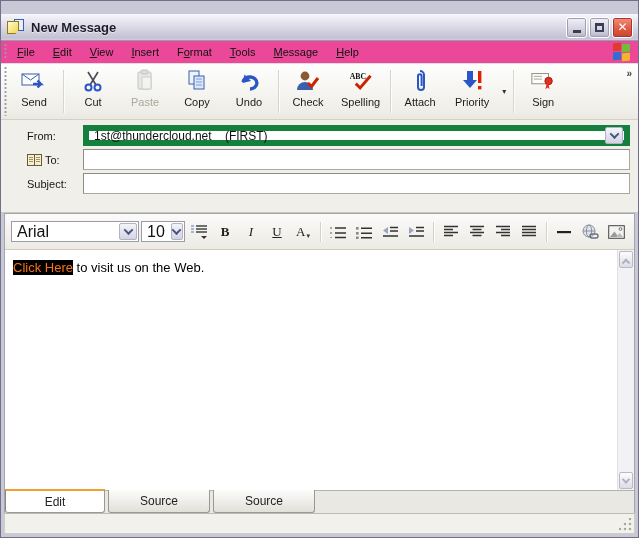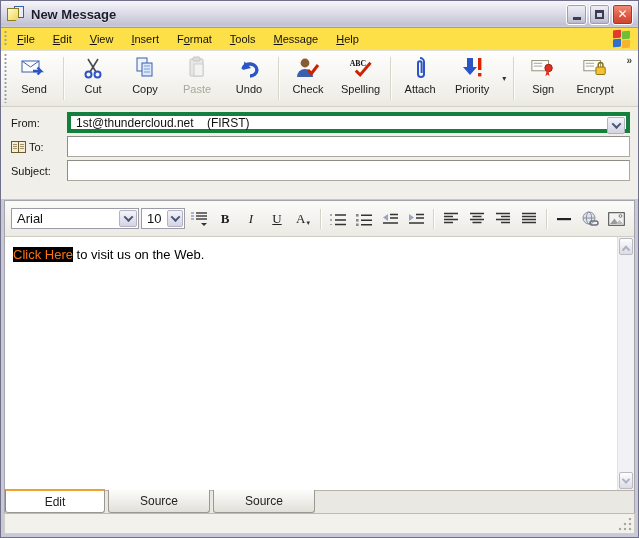--- a/index.html
+++ b/index.html
@@ -5,41 +5,41 @@
   * { margin:0; padding:0; box-sizing:border-box; }
   html,body { width:639px; height:538px; font-family:"Liberation Sans","DejaVu Sans",sans-serif; }
   body { background:#8f8fa0; }
 
   .window { width:639px; height:538px; display:flex; flex-direction:column;
     border:1px solid #70708a; background:#c9c8d6; }
 
   
   .titlebar { height:27px; flex:none; display:flex; align-items:center; padding:0 5px 0 6px;
     background:linear-gradient(#f7f6fb, #dddce8 45%, #c3c2d3 92%, #cfcedd);
-    border-bottom:1px solid #9b9aae; }
+    border-bottom:1px solid #9b9aae;margin-top:13px; }
   .title-icon { width:18px; height:16px; position:relative; flex:none; }
   .title-icon .back { position:absolute; left:7px; top:0; width:10px; height:12px;
     background:#e8effa; border:1px solid #3a5fae; }
   .title-icon .note { position:absolute; left:0; top:2px; width:12px; height:13px;
     background:linear-gradient(135deg,#fffbd0, #f3d64a); border:1px solid #8a7a20;
     clip-path:polygon(0 0,100% 0,100% 70%,70% 100%,0 100%); }
   .title-text { font-size:13px; font-weight:bold; color:#1c1c2c; margin-left:6px; flex:1;
     text-shadow:0 1px 0 rgba(255,255,255,.5); }
   .winbtns { display:flex; gap:2px; }
   .winbtn { width:21px; height:21px; border-radius:3px; border:1px solid #fff;
     background:linear-gradient(#f2f1f8,#c8c7d8 80%,#b2b1c4);
     box-shadow:inset 0 0 0 1px #9e9db2; display:flex; align-items:center; justify-content:center;
     font-size:11px; color:#3c3c52; font-weight:bold; line-height:1; }
   .winbtn.close { background:linear-gradient(#f0907c,#dd5740 60%,#c9442e); color:#fff;
     box-shadow:inset 0 0 0 1px #a33; font-size:12px; }
   .glyph-min { width:8px; height:3px; background:#3c3c52; margin-top:9px; }
   .glyph-max { width:9px; height:9px; border:2px solid #3c3c52; border-top-width:3px; }
 
   
-  .menubar { height:23px; flex:none; display:flex; align-items:center; background:#fde047;
+  .menubar { height:23px; flex:none; display:flex; align-items:center; background:#ec4899;
     border-bottom:1px solid #dededa; padding-right:4px; }
   .grip { width:7px; align-self:stretch; flex:none;
     background:radial-gradient(circle at 2.5px 50%, #9a99a8 1px, transparent 1.2px);
     background-size:7px 4px; background-repeat:repeat-y; background-position:2px 3px; margin:3px 0; }
   .menu-item { font-size:11px; color:#111; padding:3px 9px; }
   .menu-item u { text-decoration:underline; }
   .menubar .spacer { flex:1; }
   .winlogo { width:20px; height:20px; position:relative; flex:none; margin-right:2px; }
   .winlogo i { position:absolute; width:8px; height:8px; border-radius:1px; transform:skewY(-6deg); }
   .wl-r { left:1px; top:1px;  background:#e23a2e; }
@@ -54,44 +54,44 @@
     justify-content:flex-start; gap:2px; }
   .tbtn .ticon { width:26px; height:26px; display:flex; align-items:center; justify-content:center; }
   .tbtn .tlabel { font-size:11px; color:#1c1c1c; white-space:nowrap; }
   .tbtn.disabled .tlabel { color:#aca899; }
   .tbtn.disabled .ticon { filter:grayscale(1) opacity(.55); }
   .tsep { width:1px; background:#d8d6ca; margin:6px 3px; box-shadow:1px 0 0 #fcfcfa; }
   .drop-arrow { align-self:center; font-size:8px; color:#333; padding:0 4px; }
   .overflow-chevron { position:absolute; right:6px; top:4px; font-size:10px; font-weight:bold; color:#444; }
 
   
-  .headerpane { flex:none; background:#f0efe9; padding:5px 8px 6px 10px; border-bottom:1px solid #c9c8bd; }
+  .headerpane { flex:none; background:#f0efe9; padding:5px 8px 6px 26px; border-bottom:1px solid #c9c8bd; }
   .hrow { display:flex; align-items:center; height:21px; margin-bottom:3px; }
   .hlabel { width:56px; flex:none; font-size:11px; color:#151515; display:flex; align-items:center; gap:3px; }
   .hlabel .txt { white-space:nowrap; }
   .book-icon { width:15px; height:12px; flex:none; }
   .field { flex:1; height:21px; border:1px solid #aba8a0; border-top-color:#8e8d85; border-left-color:#8e8d85;
     background:#fff; font-size:12px; color:#111; padding:0 4px; font-family:"Liberation Sans",sans-serif; outline:none; }
-  .combo { flex:1; height:21px; border:4px solid #15803d; background:#fff; display:flex; }
+  .combo { flex:1; height:21px; border:6px solid #15803d; background:#fff; display:flex; align-items:center; }
   .combo .ctext { flex:1; font-size:12px; color:#111; padding:0 5px; white-space:pre; }
   .combo-btn { width:18px; height:17px; margin:1px; border:1px solid #b3b2c2; border-radius:2px;
     background:linear-gradient(#f4f4fa,#d4d3e2); display:flex; align-items:center; justify-content:center; }
   .chev { width:7px; height:7px; border-right:2px solid #47577a; border-bottom:2px solid #47577a;
     transform:rotate(45deg) translate(-1px,-1px); }
 
   
   .lower { flex:1; display:flex; flex-direction:column; margin:0 3px; border:1px solid #a5a4ad;
     border-bottom:none; background:#fff; min-height:0; }
 
   
   .fmtbar { height:36px; flex:none; display:flex; align-items:center; gap:2px; padding:0 4px 0 6px;
     background:linear-gradient(#fbfbfa,#eceae3); border-bottom:1px solid #cfcdc1; }
   .fcombo { height:21px; border:1px solid #9c9ba8; background:#fff; display:flex; align-items:center; }
   .fcombo.font { width:128px; } .fcombo.size { width:44px; }
-  .fcombo .ctext { flex:1; font-size:13px; padding:0 5px; color:#111; }
+  .fcombo .ctext { flex:1; font-size:16px; padding:0 5px; color:#111; }
   .fbtn { width:24px; height:23px; display:flex; align-items:center; justify-content:center; flex:none; }
   .fsep { width:1px; height:20px; background:#d5d3c7; box-shadow:1px 0 0 #fff; margin:0 3px; flex:none; }
   .bold { font-weight:bold; font-size:13px; font-family:"Liberation Serif",serif; color:#222; }
   .italic { font-style:italic; font-size:13px; font-family:"Liberation Serif",serif; color:#222; }
   .underl { text-decoration:underline; font-size:13px; font-family:"Liberation Serif",serif; color:#222; }
   .fontcol { font-size:13px; font-family:"Liberation Serif",serif; color:#222; position:relative; }
   .mini-arrow { font-size:7px; color:#333; margin-left:1px; align-self:flex-end; padding-bottom:3px; }
 
   
   .editor-wrap { flex:1; display:flex; min-height:0; }
@@ -189,40 +189,40 @@
       <div class="ticon">
         <svg width="22" height="22" viewBox="0 0 22 22">
           <path d="M6 2 L14 15 M16 2 L8 15" stroke="#4a4a55" stroke-width="1.6" fill="none"></path>
           <circle cx="6.5" cy="17.5" r="3" fill="none" stroke="#2b55c7" stroke-width="2"></circle>
           <circle cx="15.5" cy="17.5" r="3" fill="none" stroke="#2b55c7" stroke-width="2"></circle>
         </svg>
       </div>
       <div class="tlabel">Cut</div>
     </div>
 
+    <div class="tbtn disabled">
+      <div class="ticon">
+        <svg width="24" height="24" viewBox="0 0 24 24">
+          <rect x="5" y="3" width="13" height="17" rx="1" fill="#d9d9d9" stroke="#9a9a9a"></rect>
+          <rect x="8" y="1" width="7" height="4" rx="1" fill="#c3c3c3" stroke="#9a9a9a"></rect>
+          <rect x="9" y="8" width="9" height="12" fill="#efefef" stroke="#a8a8a8"></rect>
+        </svg>
+      </div>
+      <div class="tlabel">Paste</div>
+    </div>
+
     <div class="tbtn">
       <div class="ticon">
         <svg width="24" height="24" viewBox="0 0 24 24">
           <rect x="4" y="2" width="10" height="13" fill="#eef3fc" stroke="#3a5fae"></rect>
           <rect x="9" y="7" width="10" height="13" fill="#dce8fb" stroke="#3a5fae"></rect>
           <path d="M11 10 h6 M11 13 h6 M11 16 h6" stroke="#7b9bd6" stroke-width="1"></path>
         </svg>
       </div>
       <div class="tlabel">Copy</div>
-    </div>
-
-    <div class="tbtn disabled">
-      <div class="ticon">
-        <svg width="24" height="24" viewBox="0 0 24 24">
-          <rect x="5" y="3" width="13" height="17" rx="1" fill="#d9d9d9" stroke="#9a9a9a"></rect>
-          <rect x="8" y="1" width="7" height="4" rx="1" fill="#c3c3c3" stroke="#9a9a9a"></rect>
-          <rect x="9" y="8" width="9" height="12" fill="#efefef" stroke="#a8a8a8"></rect>
-        </svg>
-      </div>
-      <div class="tlabel">Paste</div>
     </div>
 
     <div class="tbtn">
       <div class="ticon">
         <svg width="24" height="24" viewBox="0 0 24 24">
           <path d="M6 13 a7 6 0 1 1 7 7" fill="none" stroke="#2b55c7" stroke-width="3.4"></path>
           <path d="M7.5 5.5 L5.5 14 L14 12 Z" fill="#2b55c7"></path>
         </svg>
       </div>
       <div class="tlabel">Undo</div>
@@ -281,31 +281,20 @@
         <svg width="28" height="24" viewBox="0 0 28 24">
           <rect x="2" y="4" width="18" height="11" fill="#fdfdfd" stroke="#8a8a77"></rect>
           <path d="M4 7 h9 M4 10 h9" stroke="#b9b9a8" stroke-width="1.2"></path>
           <circle cx="20" cy="12" r="4" fill="#e03020" stroke="#a01808"></circle>
           <path d="M18 15 l-1.5 6 2.5-2 2 2 -1-6" fill="#e03020"></path>
         </svg>
       </div>
       <div class="tlabel">Sign</div>
     </div>
 
-    <div class="tbtn">
-      <div class="ticon">
-        <svg width="28" height="24" viewBox="0 0 28 24">
-          <rect x="2" y="4" width="18" height="11" fill="#fdfdfd" stroke="#8a8a77"></rect>
-          <path d="M4 7 h9 M4 10 h9" stroke="#b9b9a8" stroke-width="1.2"></path>
-          <rect x="15" y="11" width="10" height="8" rx="1" fill="#f4c430" stroke="#8a6d10"></rect>
-          <path d="M17.5 11 v-2.5 a2.5 2.5 0 0 1 5 0 V11" fill="none" stroke="#8a6d10" stroke-width="1.6"></path>
-        </svg>
-      </div>
-      <div class="tlabel">Encrypt</div>
-    </div>
 
     <div class="overflow-chevron">»</div>
   </div>
 
   <div class="headerpane">
 
     <div class="hrow">
       <div class="hlabel">
         <span class="txt">From:</span>
       </div>

